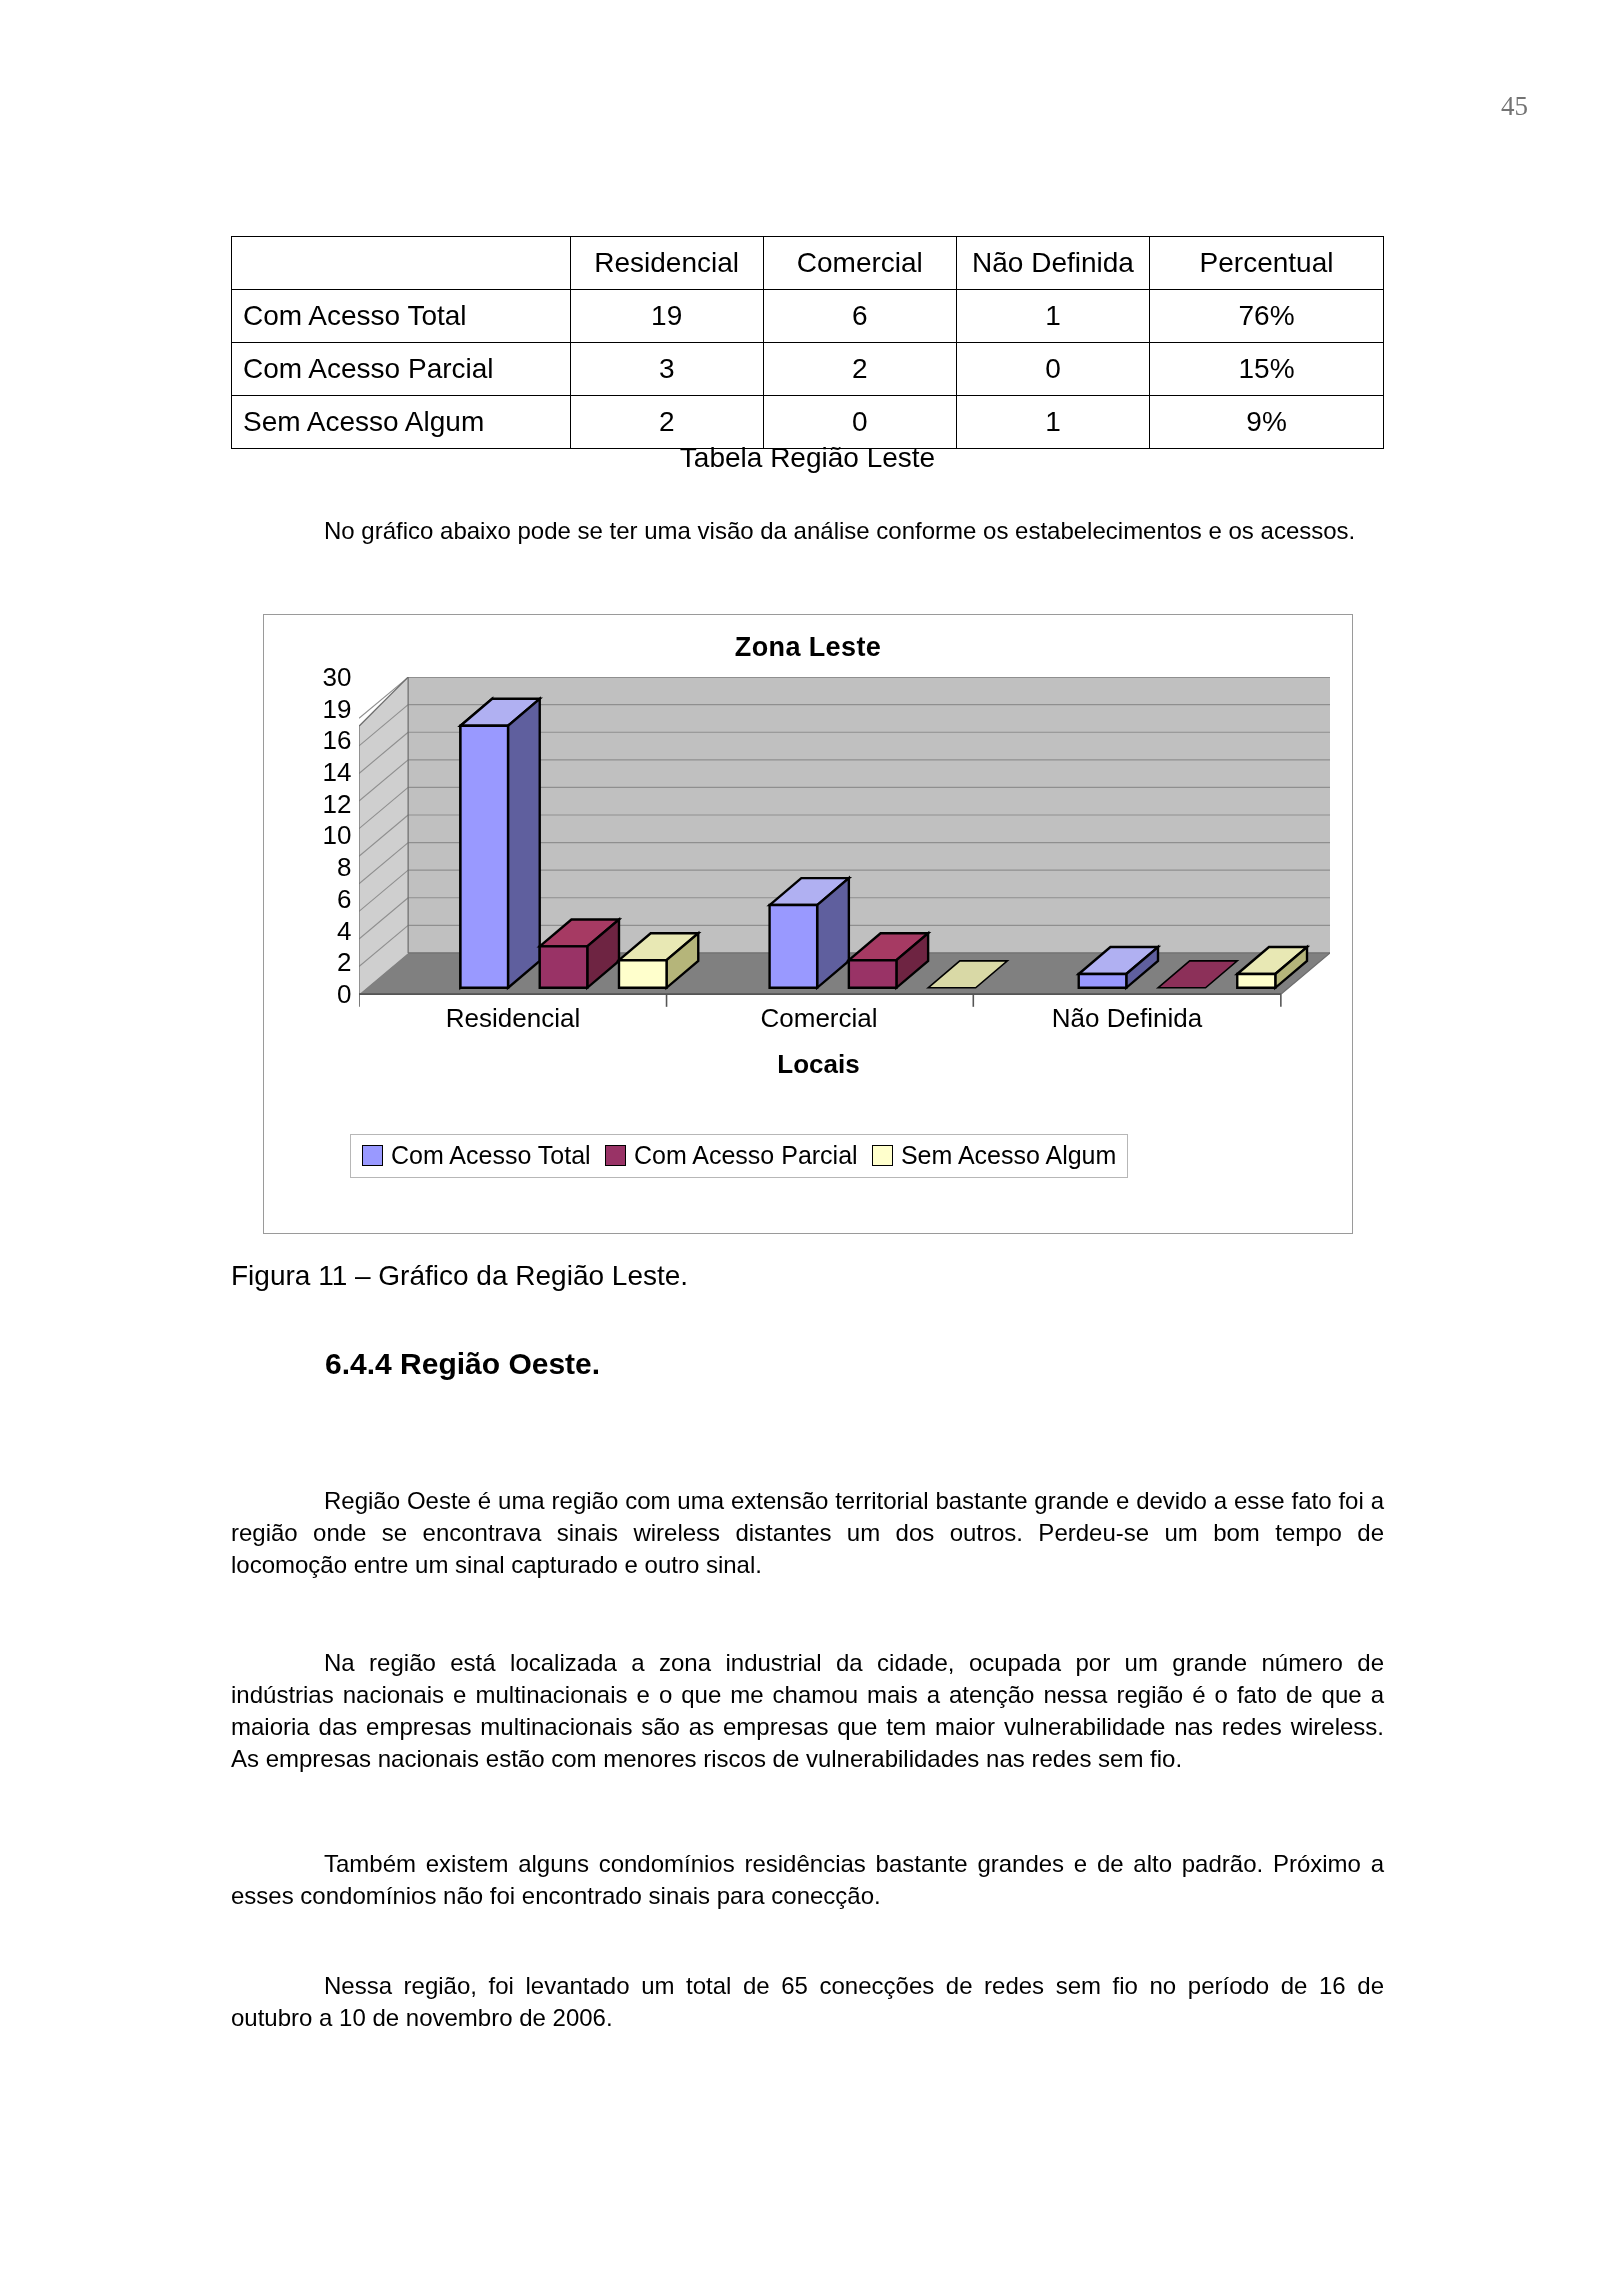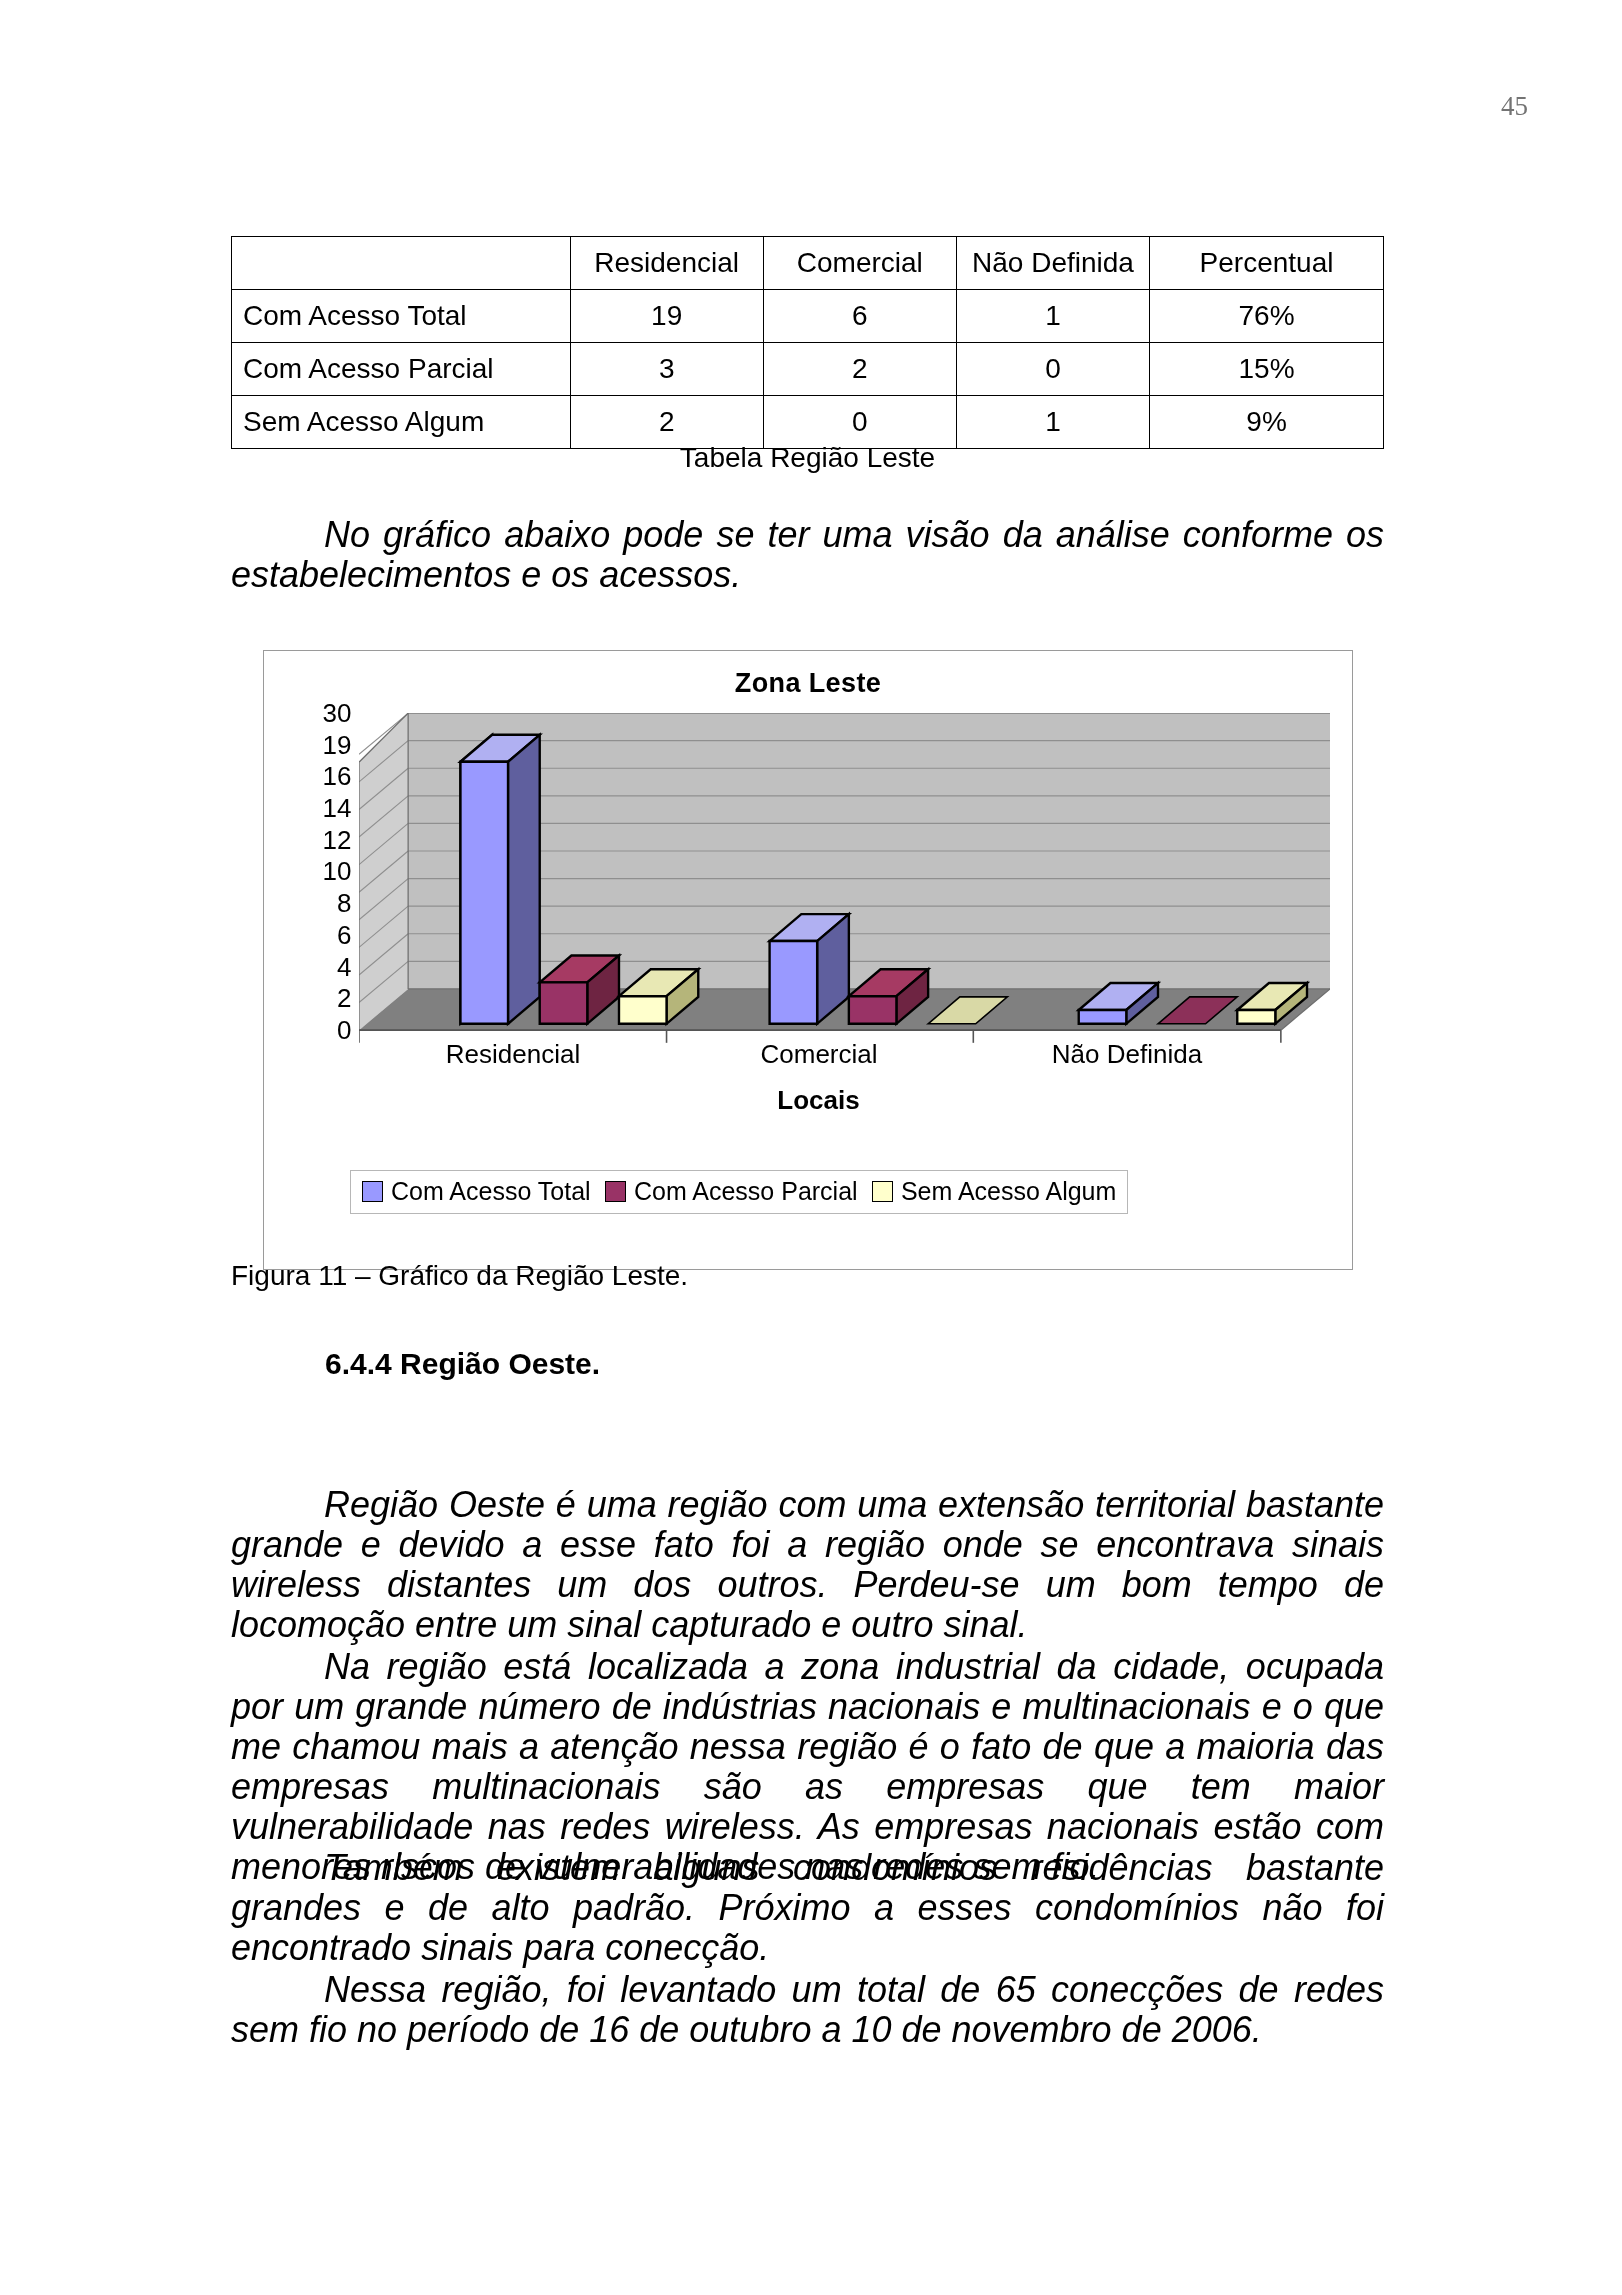--- a/index.html
+++ b/index.html
@@ -65,42 +65,40 @@
     width: 1153px;
     text-align: center;
     font-size: 28px;
   }
 
   
   .para {
     position: absolute;
     left: 231px;
     width: 1153px;
-    font-size: 36px;
-    line-height: 40px;
+    font-size: 24px;
+    line-height: 32px;
     text-align: justify;
     text-justify: inter-word;
     white-space: pre-wrap;
-    font-style: italic;
   }
   .para .indent { display: inline-block; width: 93px; }
 
   #intro-para { top: 515px; }
 
   
   .chart-frame {
     position: absolute;
     left: 263px;
     top: 614px;
     width: 1090px;
     height: 620px;
     border: 1.6px solid #9a9a9a;
     background: #ffffff;
     box-sizing: border-box;
-    margin-top: 36px;
   }
   .chart-title {
     position: absolute;
     left: 0; right: 0;
     top: 17.4px;
     text-align: center;
     font-size: 27px;
     font-weight: bold;
     letter-spacing: 0.4px;
   }

